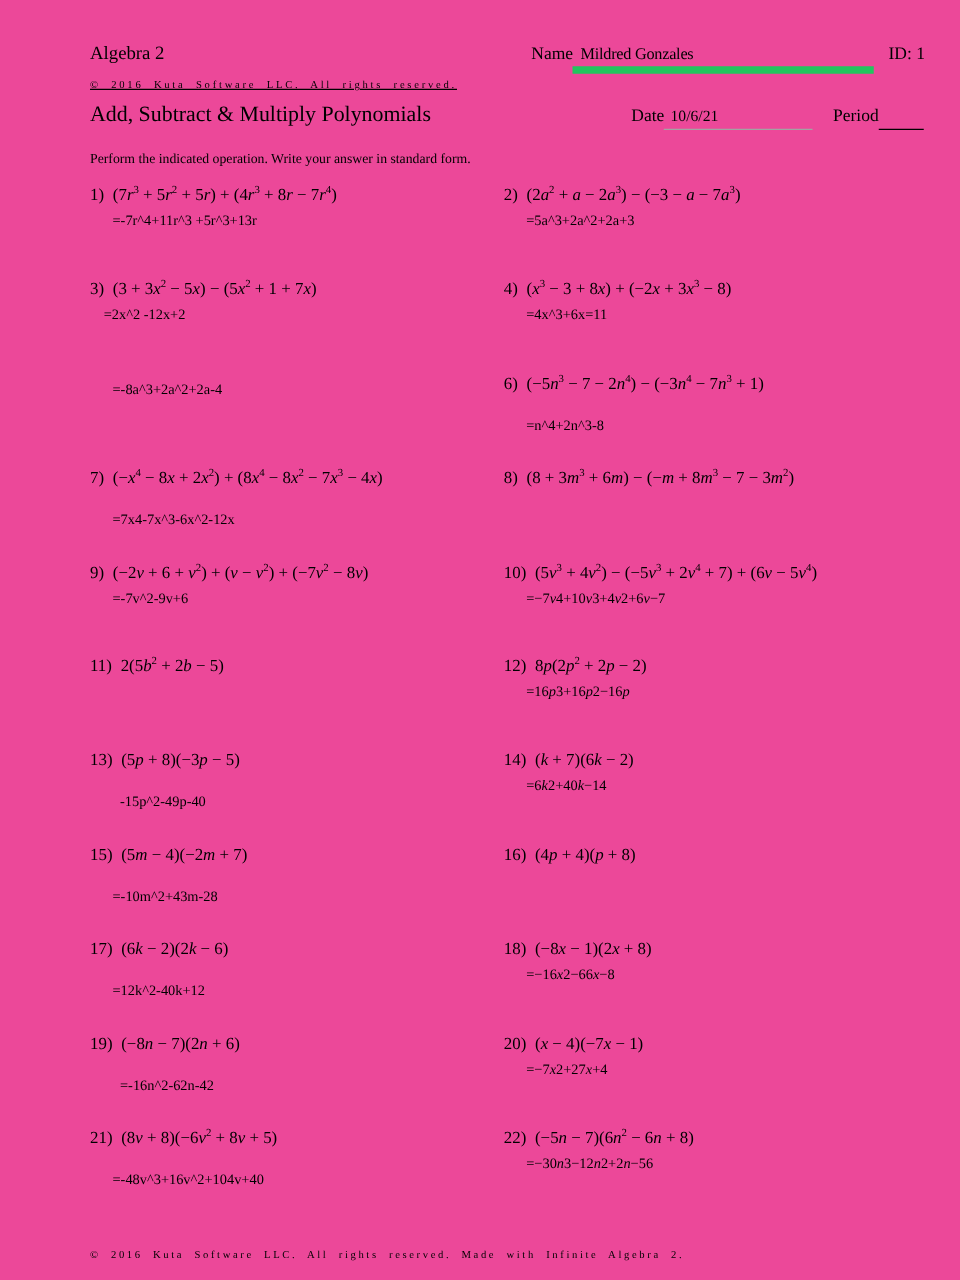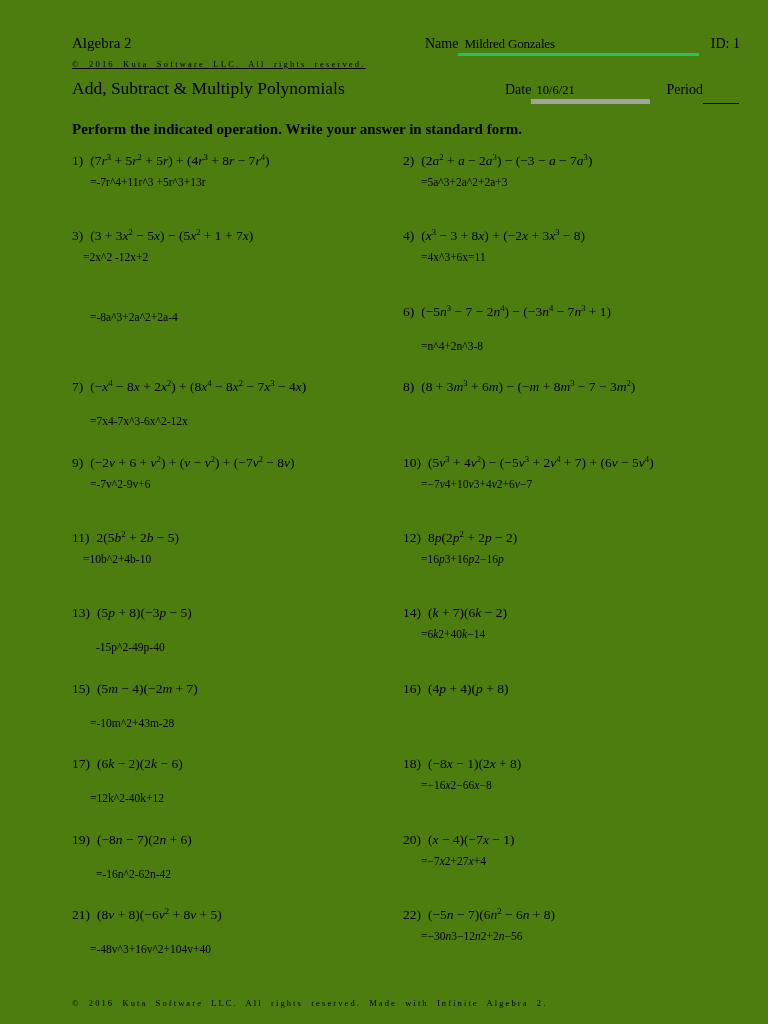--- a/index.html
+++ b/index.html
@@ -1,37 +1,37 @@
 <!DOCTYPE html>
 <html><head>
 <meta charset="utf-8">
 <style>
   html,body{margin:0;padding:0;background:#e8e8e8;}
   .page{
-    width:768px;height:1024px;margin:0 auto;background:#4d7c0f;position:relative;
+    width:768px;height:1024px;margin:0 auto;background:#ec4899;position:relative;
     font-family:"Liberation Serif",serif;color:#000;overflow:hidden;
   }
   
   .hdr{padding:34px 28px 0 72px;}
   .hrow1{display:flex;align-items:baseline;}
   .course{font-size:15px;width:353px;flex:none;}
   .name-label{font-size:14px;flex:none;}
-  .name-underline{flex:1;border-bottom:3px solid #22c55e;padding:0 2px 1px 6px;}
+  .name-underline{flex:1;border-bottom:6px solid #22c55e;padding:0 2px 1px 6px;}
   .name-value{font-size:13px;letter-spacing:-0.2px;}
   .id-label{font-size:14px;margin-left:12px;flex:none;}
   .copyright{font-size:8.5px;letter-spacing:2.2px;word-spacing:4px;margin-top:3px;text-decoration:underline;}
   .hrow2{display:flex;align-items:baseline;margin-top:9px;}
   .title{font-size:17.5px;width:433px;flex:none;}
   .date-label{font-size:14px;flex:none;}
-  .date-underline{width:114px;border-bottom:5px solid #a3a3a3;padding:0 0 1px 5px;flex:none;}
+  .date-underline{width:114px;border-bottom:1px solid #a3a3a3;padding:0 0 1px 5px;flex:none;}
   .date-value{font-size:12.5px;}
   .period-label{font-size:14px;margin-left:16px;flex:none;}
   .period-underline{width:36px;border-bottom:1px solid #000;align-self:stretch;flex:none;}
   
-  .instruction{font-weight:bold;font-size:15px;margin:17px 28px 0 72px;}
+  .instruction{font-weight:normal;font-size:11px;margin:17px 28px 0 72px;}
   
   .grid{display:grid;grid-template-columns:331px 1fr;margin:15px 24px 0 72px;}
   .problem{min-height:75.4px;}
   .stmt{font-size:13.5px;white-space:nowrap;}
   .stmt .num{margin-right:7px;}
   .stmt sup{font-size:64%;line-height:0;}
   .answer{font-size:11.5px;margin:7px 0 0 18px;white-space:nowrap;}
   .answer.gap-lg{margin-top:20px;}
   .answer.indent-0{margin-left:11px;}
   .answer.indent-sm{margin-left:24px;}
@@ -99,21 +99,20 @@
       <div class="problem">
         <div class="stmt"><span class="num">9)</span><span class="expr">(−2<i>v</i> + 6 + <i>v</i><sup>2</sup>) + (<i>v</i> − <i>v</i><sup>2</sup>) + (−7<i>v</i><sup>2</sup> − 8<i>v</i>)</span></div>
         <div class="answer">=-7v^2-9v+6</div>
       </div>
       <div class="problem">
         <div class="stmt"><span class="num">10)</span><span class="expr">(5<i>v</i><sup>3</sup> + 4<i>v</i><sup>2</sup>) − (−5<i>v</i><sup>3</sup> + 2<i>v</i><sup>4</sup> + 7) + (6<i>v</i> − 5<i>v</i><sup>4</sup>)</span></div>
         <div class="answer ans-math">=−7<i>v</i>4+10<i>v</i>3+4<i>v</i>2+6<i>v</i>−7</div>
       </div>
       <div class="problem">
         <div class="stmt"><span class="num">11)</span><span class="expr">2(5<i>b</i><sup>2</sup> + 2<i>b</i> − 5)</span></div>
-        <div class="answer indent-0">=10b^2+4b-10</div>
       </div>
       <div class="problem">
         <div class="stmt"><span class="num">12)</span><span class="expr">8<i>p</i>(2<i>p</i><sup>2</sup> + 2<i>p</i> − 2)</span></div>
         <div class="answer ans-math">=16<i>p</i>3+16<i>p</i>2−16<i>p</i></div>
       </div>
       <div class="problem">
         <div class="stmt"><span class="num">13)</span><span class="expr">(5<i>p</i> + 8)(−3<i>p</i> − 5)</span></div>
         <div class="answer gap-lg indent-sm">-15p^2-49p-40</div>
       </div>
       <div class="problem">

